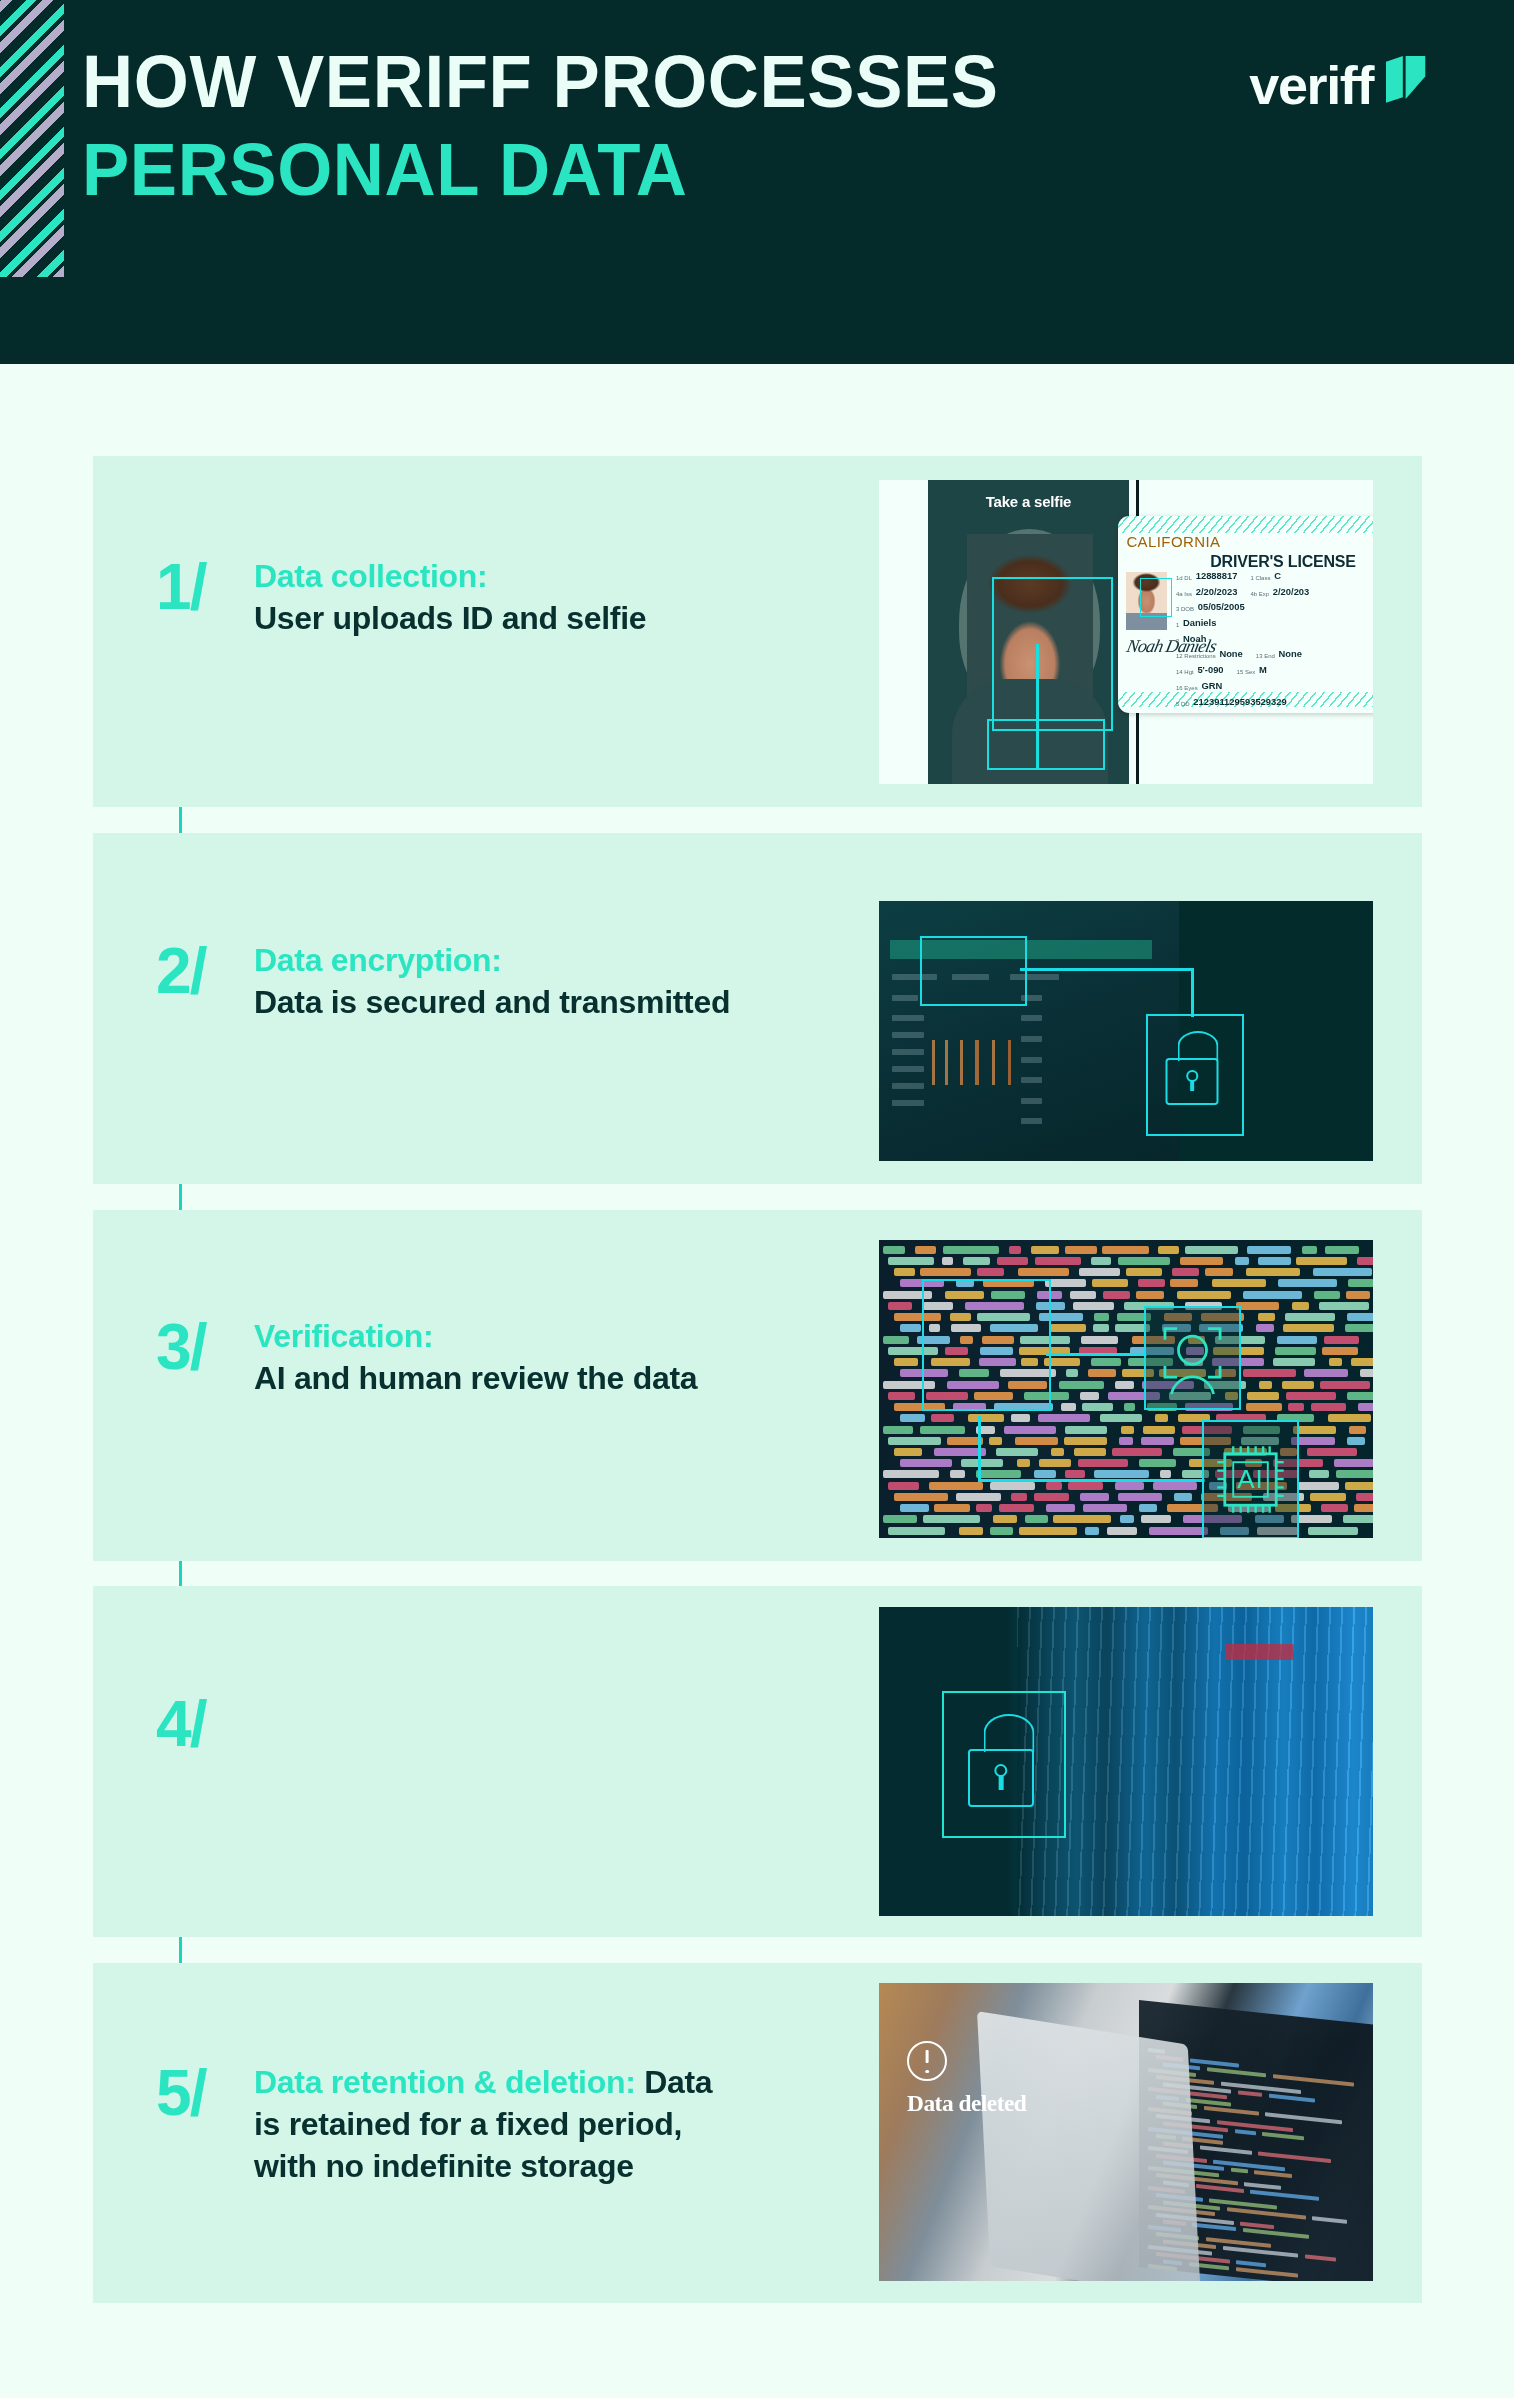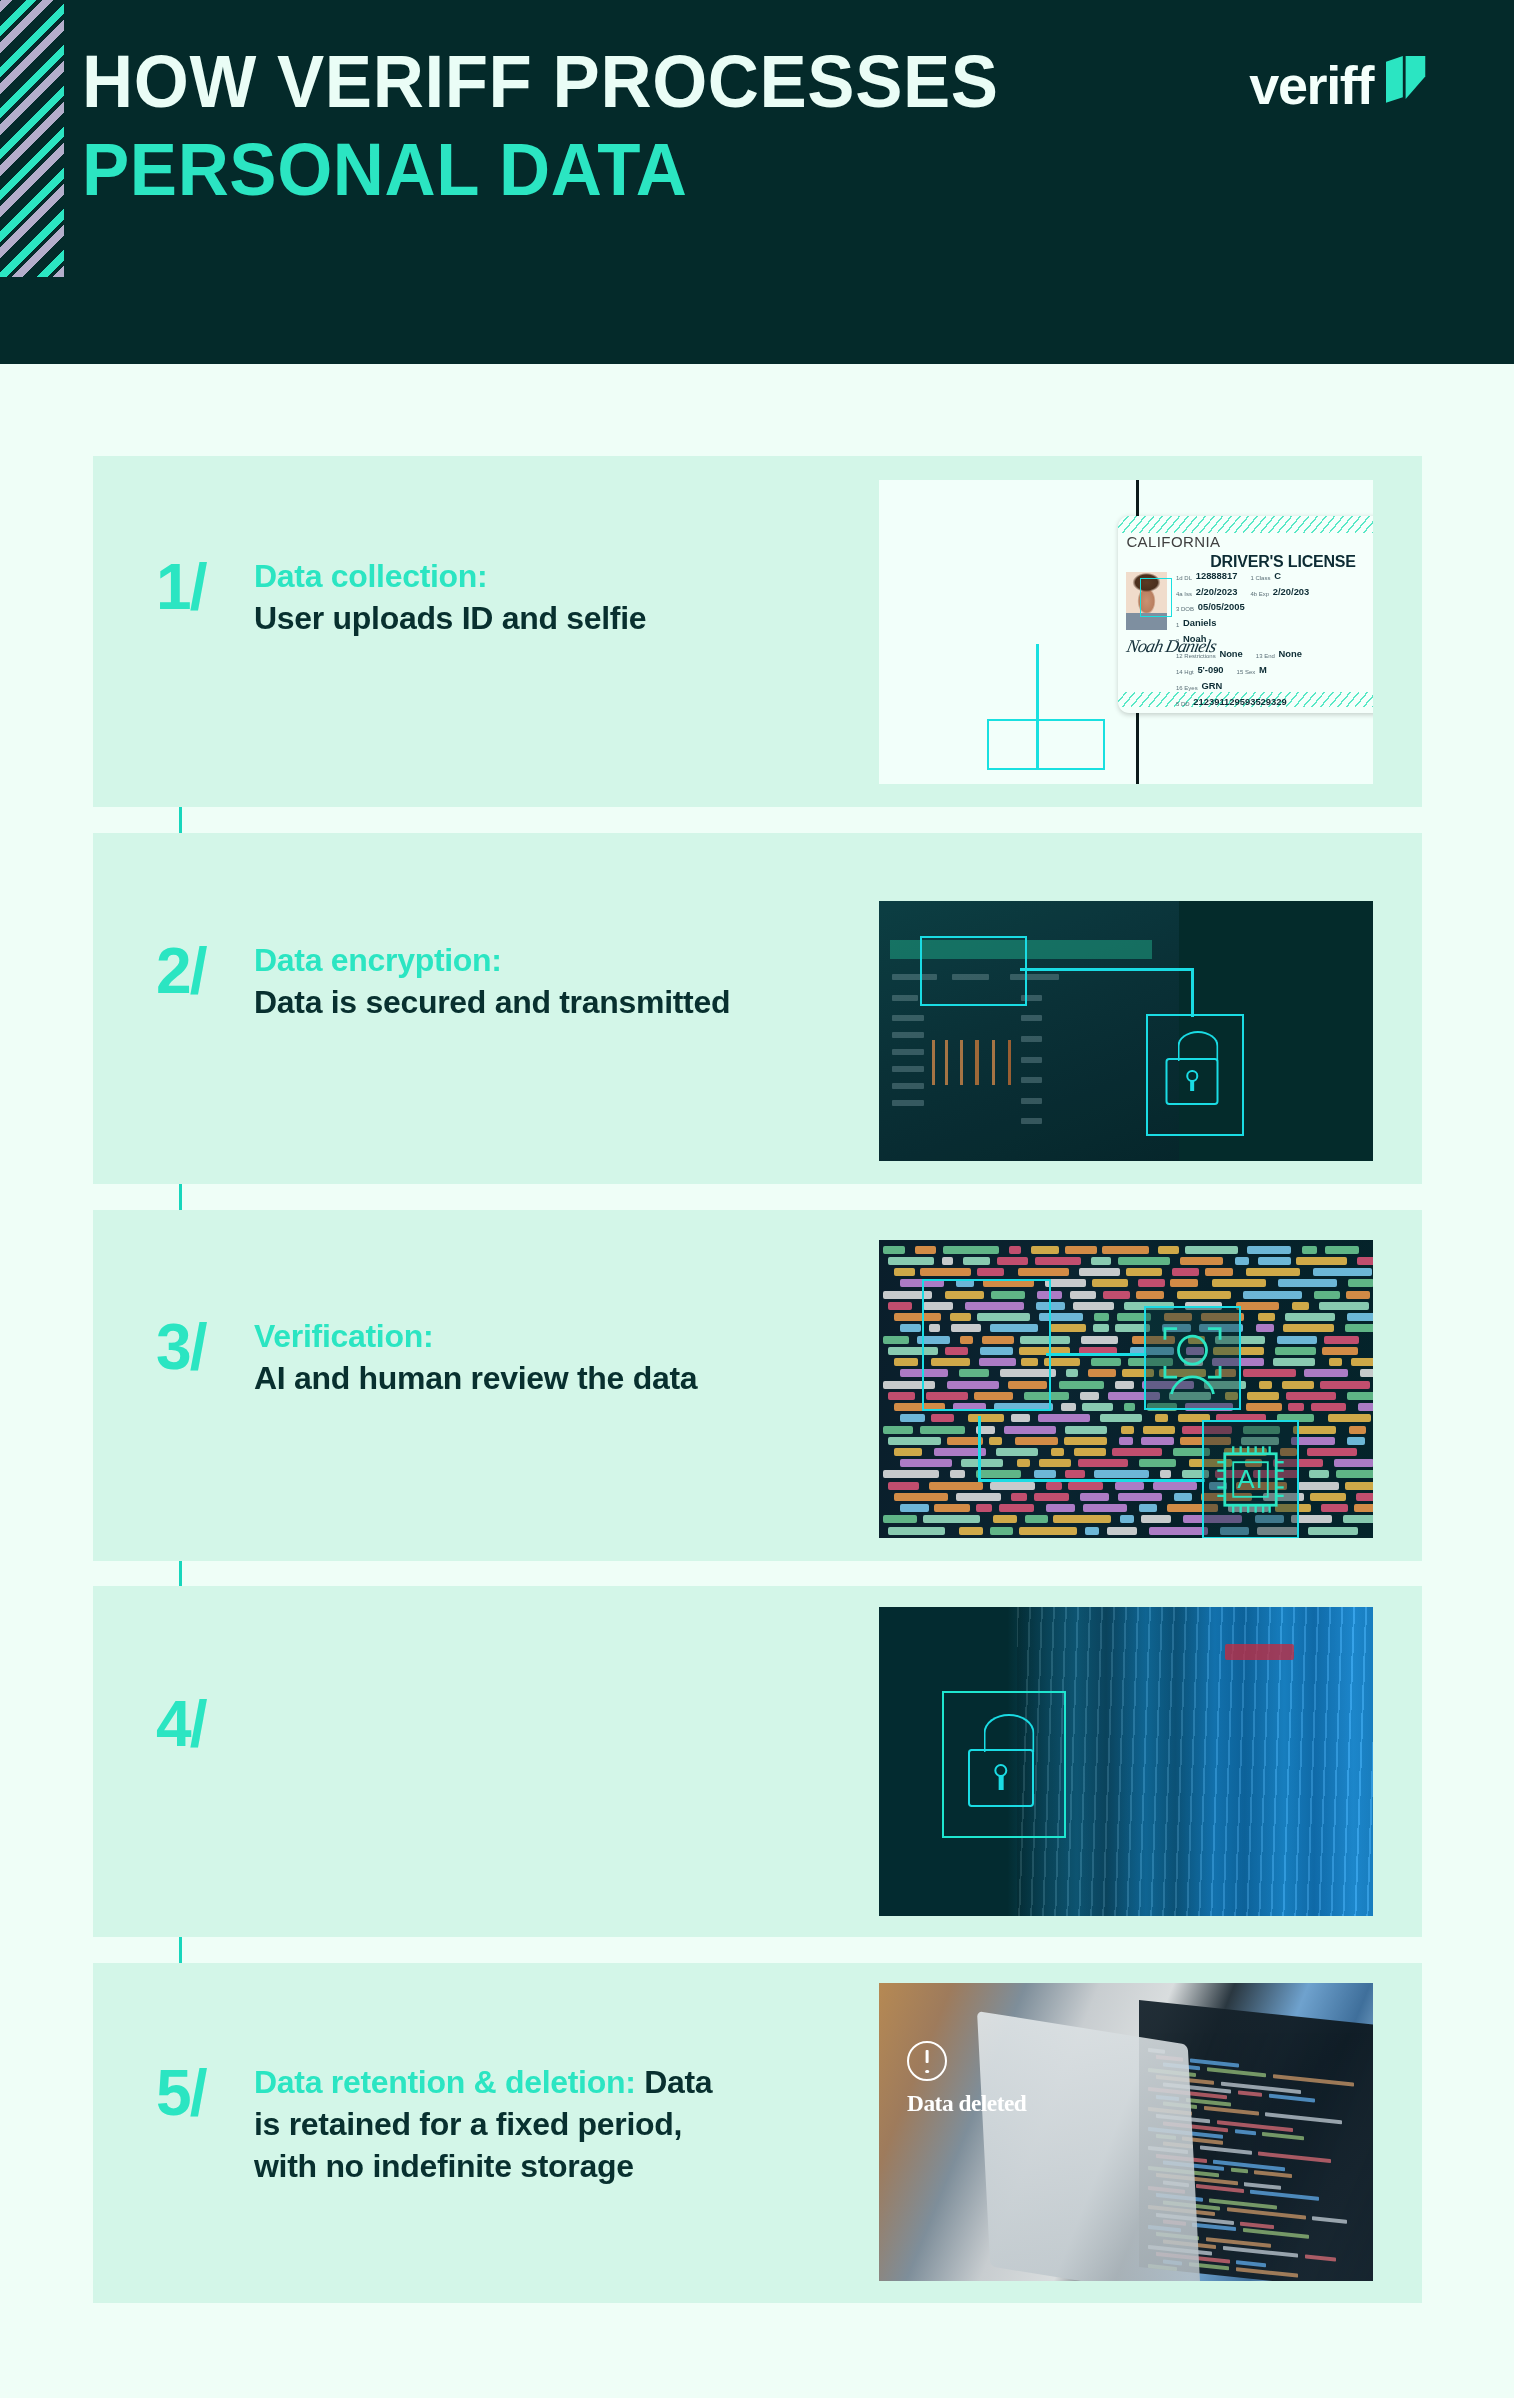--- a/index.html
+++ b/index.html
@@ -160,21 +160,21 @@
   .dl-hatch-top{
     position:absolute;left:0;top:0;width:281px;height:17px;
     background:repeating-linear-gradient(-50deg,#58E8C6 0px,#58E8C6 1.4px,transparent 1.4px,transparent 6.6px);
   }
   .dl-hatch-bot{
     position:absolute;left:0;bottom:5.6px;width:281px;height:15px;
     background:repeating-linear-gradient(-50deg,#58E8C6 0px,#58E8C6 1.4px,transparent 1.4px,transparent 6.6px);
   }
   .dl-state{
     position:absolute;left:8.4px;top:17px;
-    font-size:15px;color:#404040;letter-spacing:0.4px;
+    font-size:15px;color:#a16207;letter-spacing:0.4px;
     font-family:"Liberation Sans", sans-serif;
   }
   .dl-title{
     position:absolute;left:0;top:37px;width:281px;text-align:center;
     padding-left:49px;box-sizing:border-box;
     font-size:16px;font-weight:bold;color:#0D2C34;letter-spacing:-0.2px;
   }
   .dl-photo{
     position:absolute;left:8.4px;top:56px;width:41px;height:58px;
     background:
@@ -387,20 +387,27 @@
 <div class="card" id="card-1"></div>
 <div class="step-text" style="top:555px;">
   <div class="step-num">1/</div>
   <div class="step-body">
     <span class="step-label">Data collection:</span><br>
     <span class="step-desc">User uploads ID and selfie</span>
   </div>
 </div>
 
 <div class="imgbox" id="img-1">
+  <div class="selfie-panel">
+    <div class="face-oval"></div>
+    <div class="face"></div>
+    <div class="face-neck"></div>
+    <div class="selfie-label">Take a selfie</div>
+    <div class="sel-box"></div>
+  </div>
   <div class="sel-box-2"></div>
   <div class="divider-line"></div>
 
   <div class="dl">
     <div class="dl-hatch-top"></div>
     <div class="dl-hatch-bot"></div>
     <div class="dl-state">CALIFORNIA</div>
     <div class="dl-title">DRIVER'S LICENSE</div>
     <div class="dl-photo"></div>
     <div class="dl-photo-shirt"></div>

